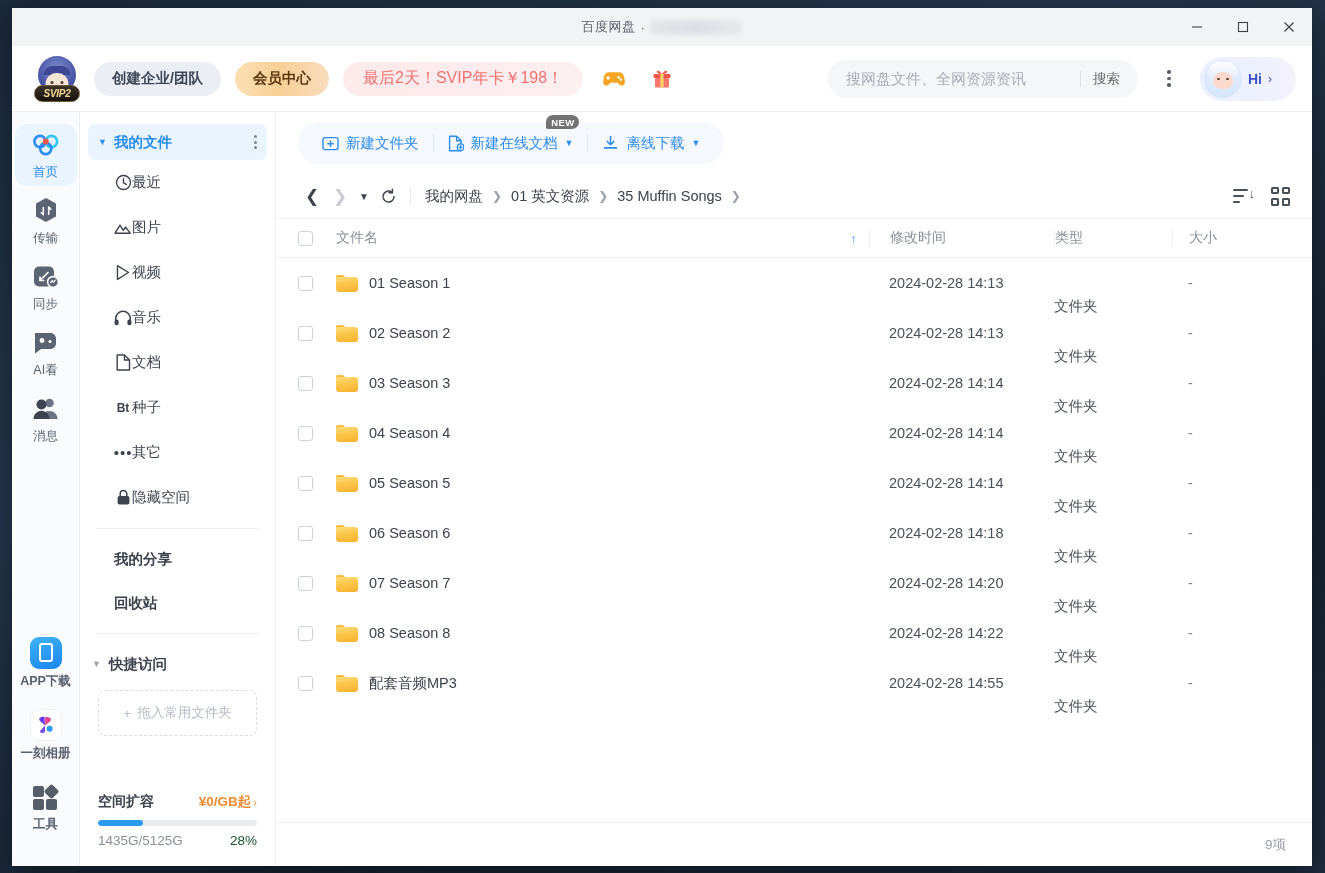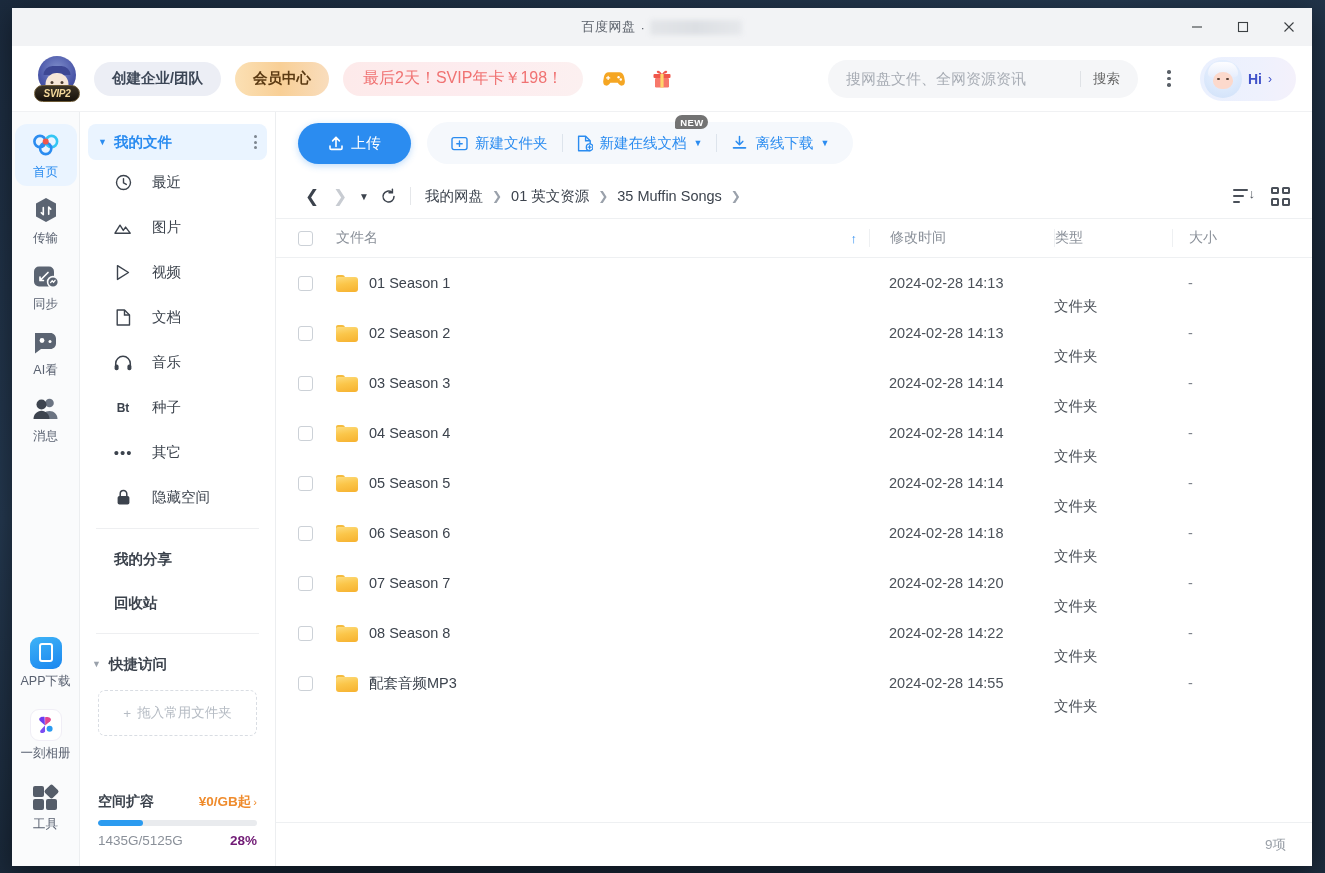--- a/index.html
+++ b/index.html
@@ -163,21 +163,21 @@
   }
   .rail-item {
     width: 62px; height: 62px; border-radius: 12px; margin-bottom: 4px;
     display: flex; flex-direction: column; align-items: center; justify-content: center; gap: 4px;
   }
   .rail-item.active { background: #eaf4ff; }
   .rail-ico { width: 30px; height: 30px; display: flex; align-items: center; justify-content: center; }
   .rail-lab { font-size: 12.5px; color: #5b6views; color: #596170; }
   .rail-item.active .rail-lab { color: #2b8cf0; }
   .rail-spacer { flex: 1; }
-  .rail-bot { padding-bottom: 18px; display: flex; flex-direction: column; align-items: center; }
+  .rail-bot { padding-bottom: 18px; display: flex; flex-direction: column; align-items: center; font-weight: bold; }
   .rail-bot .rail-item { margin-bottom: 10px; }
   .app-ico {
     width: 32px; height: 32px; border-radius: 9px;
     background: linear-gradient(160deg,#3eb3f7,#1a86ef);
     display: flex; align-items: center; justify-content: center;
   }
   .app-phone { width: 14px; height: 19px; border: 2px solid #fff; border-radius: 3px; }
   .album-ico {
     width: 32px; height: 32px; border-radius: 9px; background: #fff;
     border: 1px solid #f0eef6; display: flex; align-items: center; justify-content: center;
@@ -197,21 +197,21 @@
   .tree-head {
     height: 36px; margin: 0 8px; border-radius: 8px; background: #eaf4ff;
     display: flex; align-items: center; padding: 0 10px; gap: 7px;
   }
   .caret { font-size: 9px; color: #2b8cf0; }
   .caret.gray { color: #9aa1ab; }
   .tree-head-lab { font-size: 14.5px; color: #2b8cf0; font-weight: bold; flex: 1; }
   .tree-dots { display: flex; flex-direction: column; gap: 2.5px; }
   .tree-dots i { width: 3px; height: 3px; border-radius: 50%; background: #7d858f; display: block; }
   .tree-item {
-    height: 45px; display: flex; align-items: center; padding-left: 34px; gap: 20px;
+    height: 45px; display: flex; align-items: center; padding-left: 34px; gap: 0;
   }
   .t-ico { width: 18px; height: 18px; display: flex; align-items: center; justify-content: center; color: #3c434d; }
   .t-lab { font-size: 14.5px; color: #3c434d; }
   .tree-sep { height: 1px; background: #eeeff1; margin: 8px 16px; }
   .tree-plain { height: 44px; display: flex; align-items: center; padding-left: 34px; }
   .tree-plain .t-lab { font-weight: bold; }
   .tree-sub {
     height: 36px; display: flex; align-items: center; padding: 0 12px; gap: 8px; margin-top: 4px;
   }
   .tree-sub .t-lab { font-size: 14.5px; font-weight: bold; color: #3c434d; }
@@ -222,21 +222,21 @@
   }
   .tree-foot { margin-top: auto; padding: 0 18px 18px; }
   .quota-row { display: flex; align-items: center; margin-bottom: 9px; }
   .quota-title { font-size: 14px; font-weight: bold; color: #3c434d; }
   .quota-buy { margin-left: auto; font-size: 13.5px; font-weight: bold; color: #ef8b2c; }
   .quota-arrow { font-size: 11px; color: #ef8b2c; margin-left: 2px; }
   .bar { height: 6px; border-radius: 3px; background: #e9ebee; overflow: hidden; }
   .bar-fill { height: 100%; border-radius: 3px; background: #2b9bf0; }
   .quota-vals { display: flex; align-items: center; margin-top: 7px; }
   .quota-used { font-size: 13.5px; color: #8a9099; }
-  .quota-pct { margin-left: auto; font-size: 13.5px; color: #701a75; font-weight: bold; }
+  .quota-pct { margin-left: auto; font-size: 13.5px; color: #14532d; font-weight: normal; }
 
   
   .main { flex: 1; display: flex; flex-direction: column; min-width: 0; background: #fff; }
   .tools-row { height: 62px; display: flex; align-items: center; padding: 0 22px; gap: 16px; flex: none; }
   .btn-upload {
     width: 113px; height: 41px; border-radius: 21px; background: #2b8cf0;
     color: #fff; font-size: 15px; display: flex; align-items: center; justify-content: center; gap: 7px;
     box-shadow: 0 2px 7px rgba(43,140,240,.3);
   }
   .tool-group {
@@ -535,37 +535,37 @@
         <span class="t-ico">
           <svg width="16" height="17" viewBox="0 0 16 17">
               <path d="M2.5 1.6l11 6.9-11 6.9z" fill="none" stroke="currentColor" stroke-width="1.4" stroke-linejoin="round"></path>
             </svg>
         </span>
         <span class="t-lab">视频</span>
       </div>
 
       <div class="tree-item">
         <span class="t-ico">
-          <svg width="15" height="17" viewBox="0 0 15 17">
-              <path d="M1.2 1h7.3l5 5v10H1.2z" fill="none" stroke="currentColor" stroke-width="1.4" stroke-linejoin="round"></path>
-              <path d="M8.5 1v5h5" fill="none" stroke="currentColor" stroke-width="1.4"></path>
-            </svg>
-        </span>
-        <span class="t-lab">文档</span>
-      </div>
-
-      <div class="tree-item">
-        <span class="t-ico">
           <svg width="18" height="16" viewBox="0 0 18 16">
               <path d="M1.7 11V8.6a7.3 7.3 0 0114.6 0V11" fill="none" stroke="currentColor" stroke-width="1.5"></path>
               <rect x="0.6" y="9.6" width="4" height="5.6" rx="1.8" fill="currentColor"></rect>
               <rect x="13.4" y="9.6" width="4" height="5.6" rx="1.8" fill="currentColor"></rect>
             </svg>
         </span>
         <span class="t-lab">音乐</span>
+      </div>
+
+      <div class="tree-item">
+        <span class="t-ico">
+          <svg width="15" height="17" viewBox="0 0 15 17">
+              <path d="M1.2 1h7.3l5 5v10H1.2z" fill="none" stroke="currentColor" stroke-width="1.4" stroke-linejoin="round"></path>
+              <path d="M8.5 1v5h5" fill="none" stroke="currentColor" stroke-width="1.4"></path>
+            </svg>
+        </span>
+        <span class="t-lab">文档</span>
       </div>
 
       <div class="tree-item">
         <span class="t-ico" style="font-size:12px;font-weight:bold;">Bt</span>
         <span class="t-lab">种子</span>
       </div>
 
       <div class="tree-item">
         <span class="t-ico" style="font-size:15px;letter-spacing:1px;line-height:8px;">•••</span>
         <span class="t-lab">其它</span>
@@ -614,27 +614,20 @@
         <div class="quota-vals">
           <span class="quota-used">1435G/5125G</span>
           <span class="quota-pct">28%</span>
         </div>
       </div>
     </div>
 
     <div class="main">
 
       <div class="tools-row">
-        <div class="btn-upload">
-          <svg width="16" height="16" viewBox="0 0 16 16">
-            <path d="M8 11.5V2.8M8 2.4L4.6 5.9M8 2.4l3.4 3.5" stroke="#fff" stroke-width="1.6" fill="none" stroke-linecap="round"></path>
-            <path d="M2 11v2.2c0 .7.5 1.2 1.2 1.2h9.6c.7 0 1.2-.5 1.2-1.2V11" stroke="#fff" stroke-width="1.6" fill="none" stroke-linecap="round"></path>
-          </svg>
-          <span>上传</span>
-        </div>
 
         <div class="tool-group">
           <div class="tool-item">
             <svg width="17" height="16" viewBox="0 0 17 16">
               <rect x="1" y="2.6" width="15" height="12" rx="2" fill="none" stroke="#2b8cf0" stroke-width="1.4"></rect>
               <path d="M8.5 6v5.4M5.8 8.7h5.4" stroke="#2b8cf0" stroke-width="1.4" stroke-linecap="round"></path>
             </svg>
             <span>新建文件夹</span>
           </div>
 

